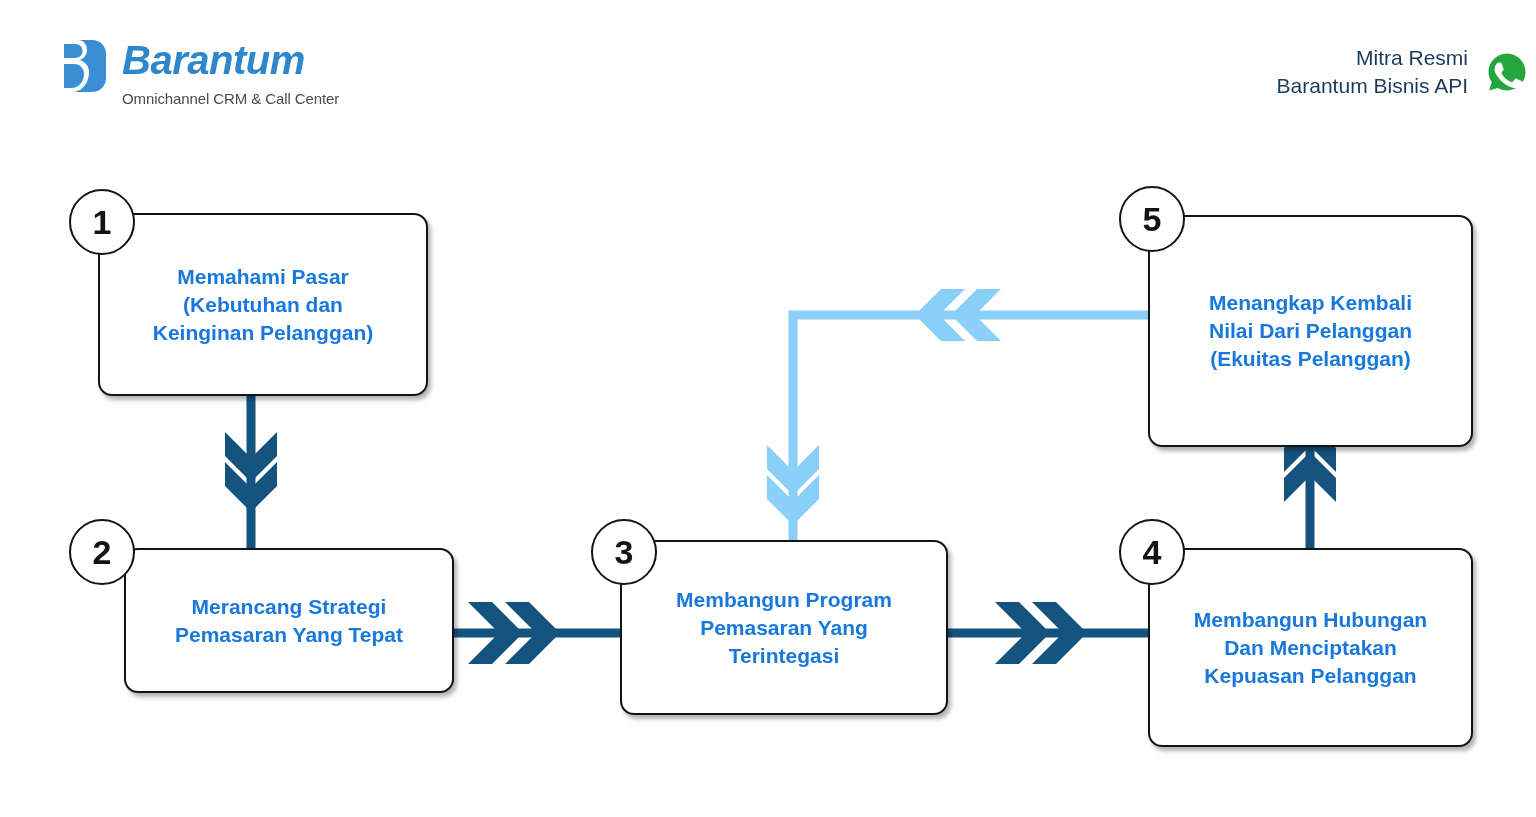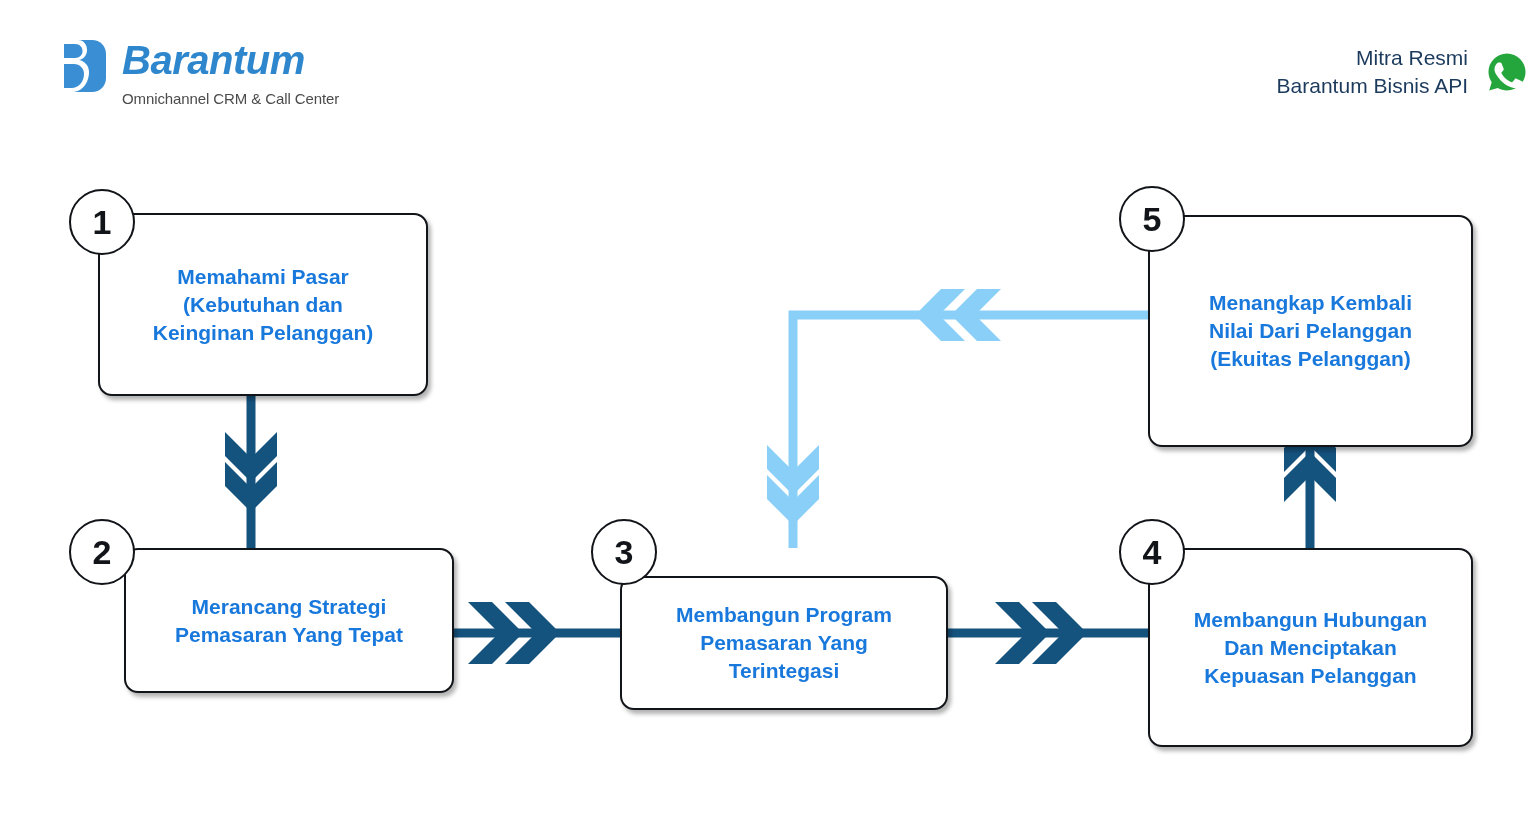--- a/index.html
+++ b/index.html
@@ -142,21 +142,21 @@
     </div>
 
     <div class="node" style="left:88px;top:548px;width:330px;height:145px;margin-left:36px;">
       <div class="node-label">Merancang Strategi
 Pemasaran Yang Tepat</div>
     </div>
     <div class="badge" style="left:69px;top:519px;">
       <span>2</span>
     </div>
 
-    <div class="node" style="left:620px;top:576px;width:328px;height:134px;">
+    <div class="node" style="left:620px;top:540px;width:328px;height:175px;">
       <div class="node-label">Membangun Program
 Pemasaran Yang
 Terintegasi</div>
     </div>
     <div class="badge" style="left:591px;top:519px;">
       <span>3</span>
     </div>
 
     <div class="node" style="left:1148px;top:548px;width:325px;height:199px;">
       <div class="node-label">Membangun Hubungan

